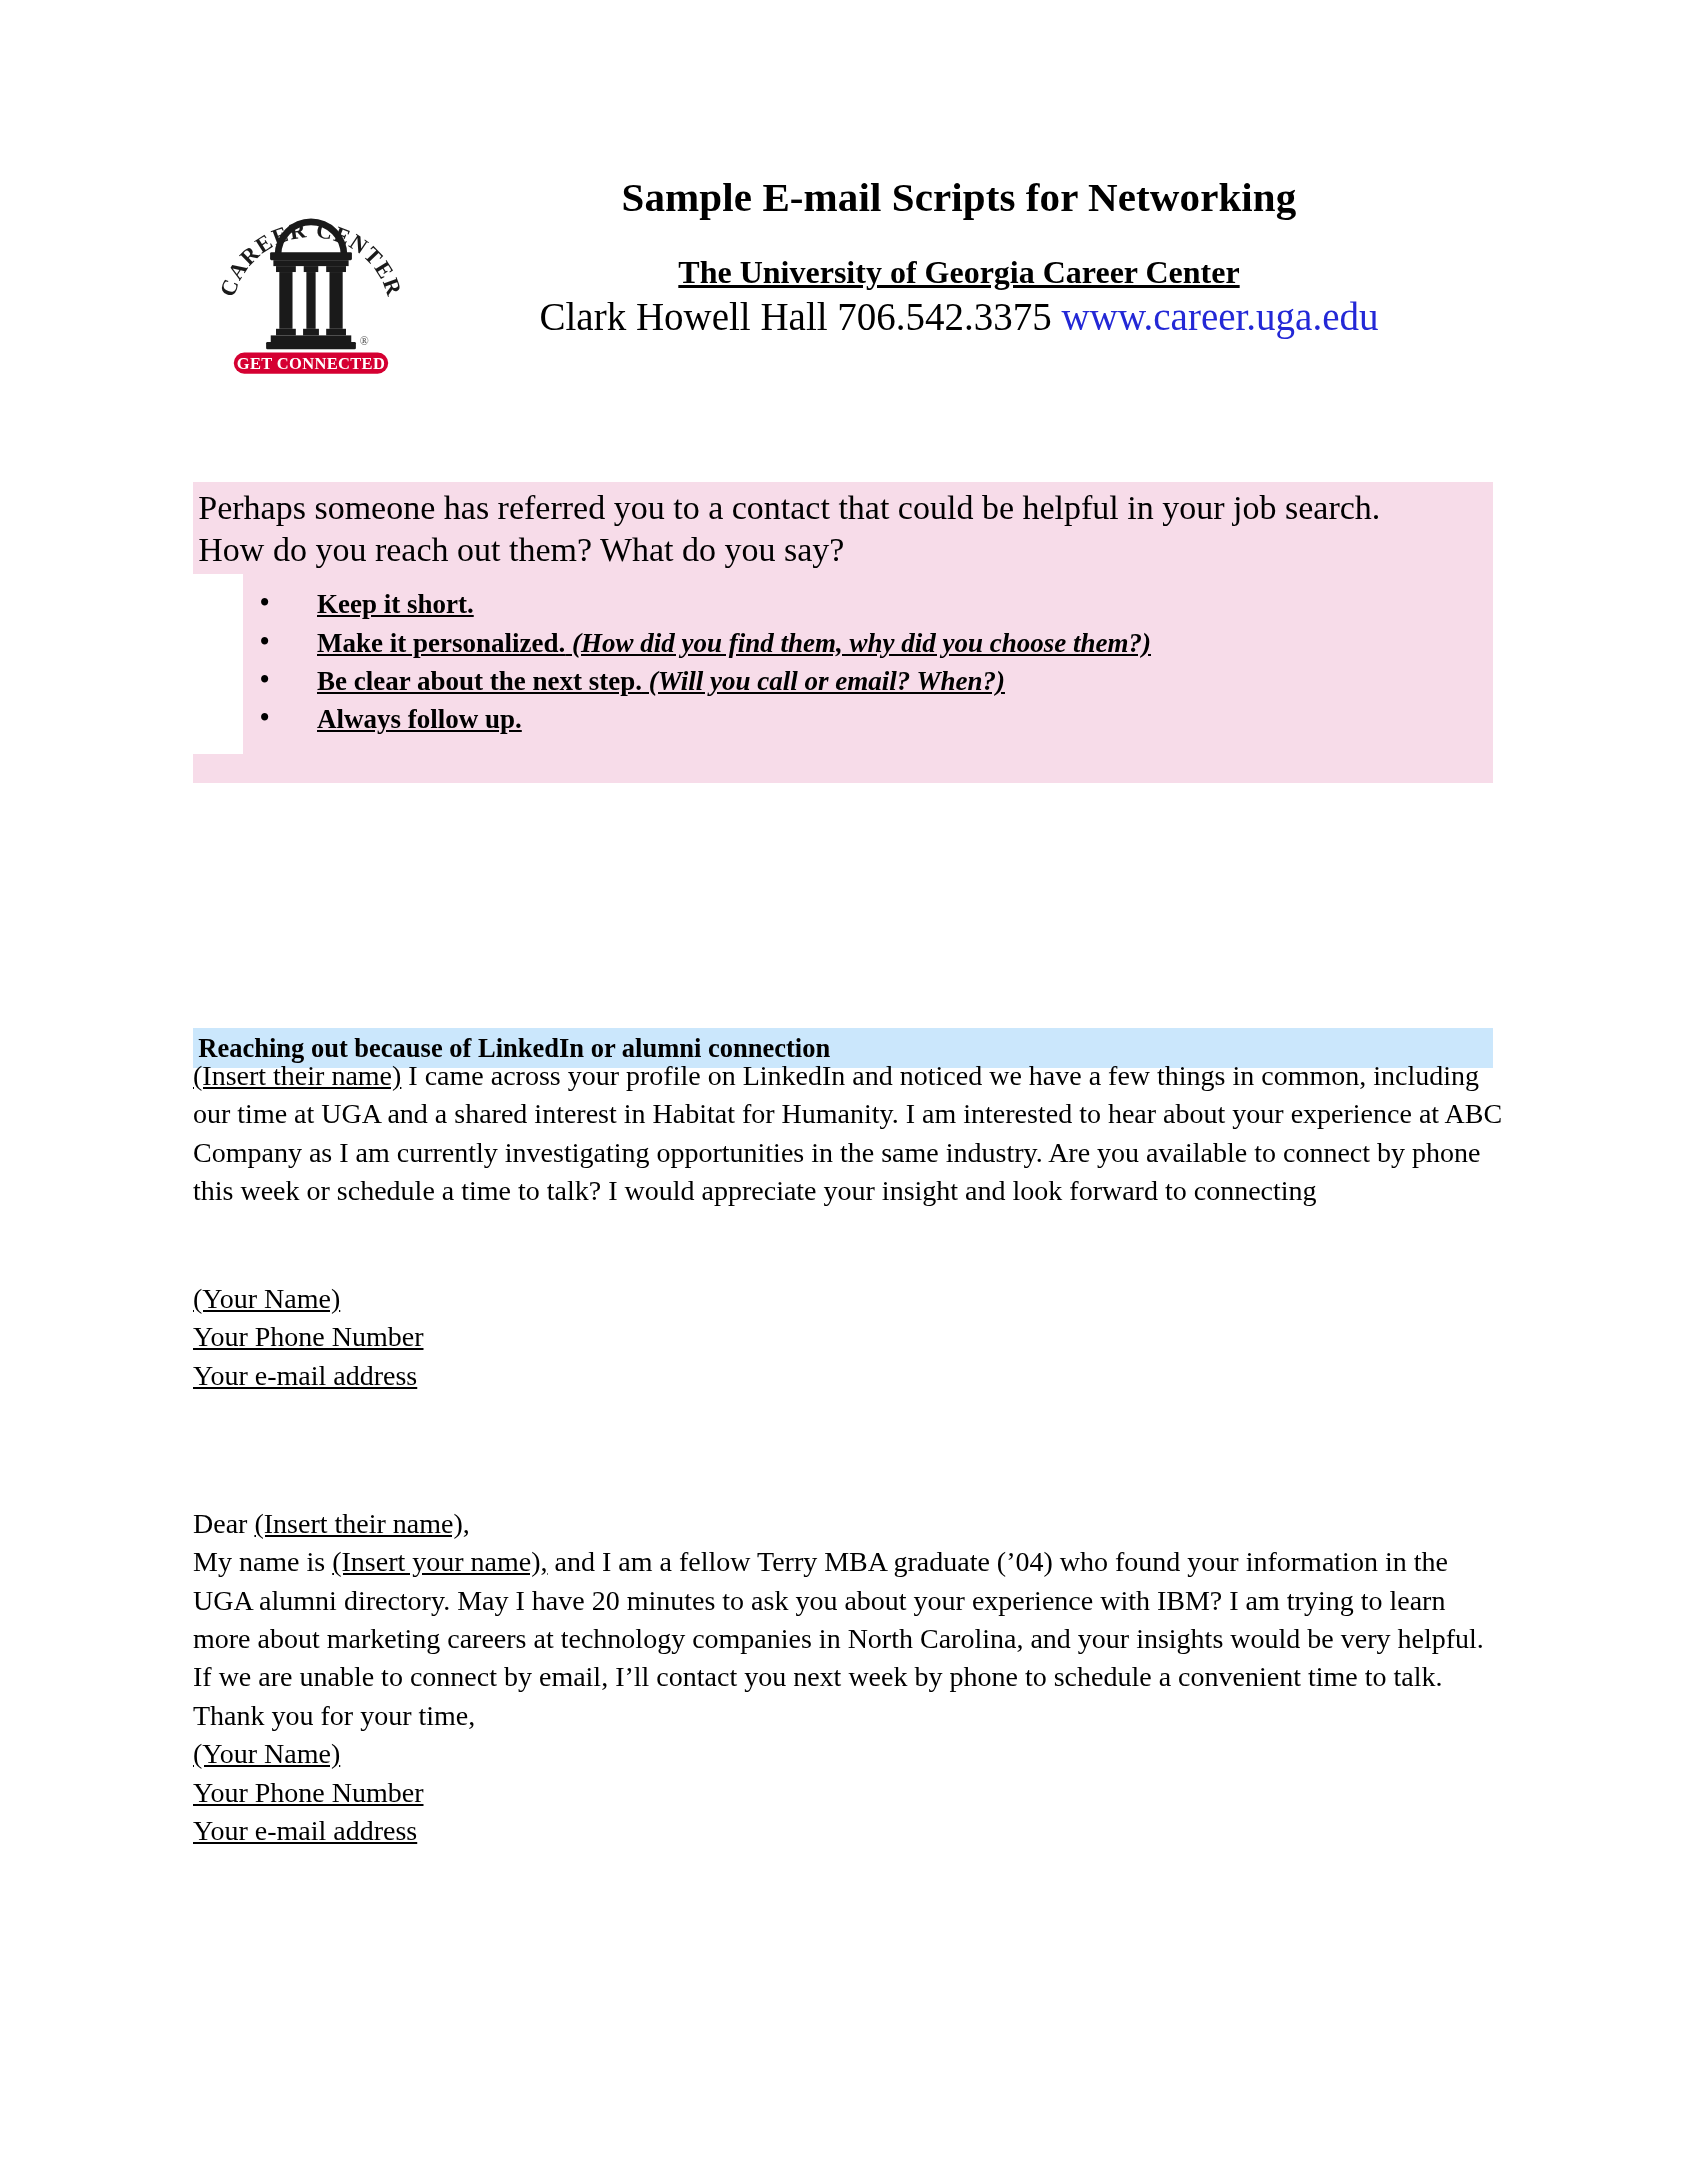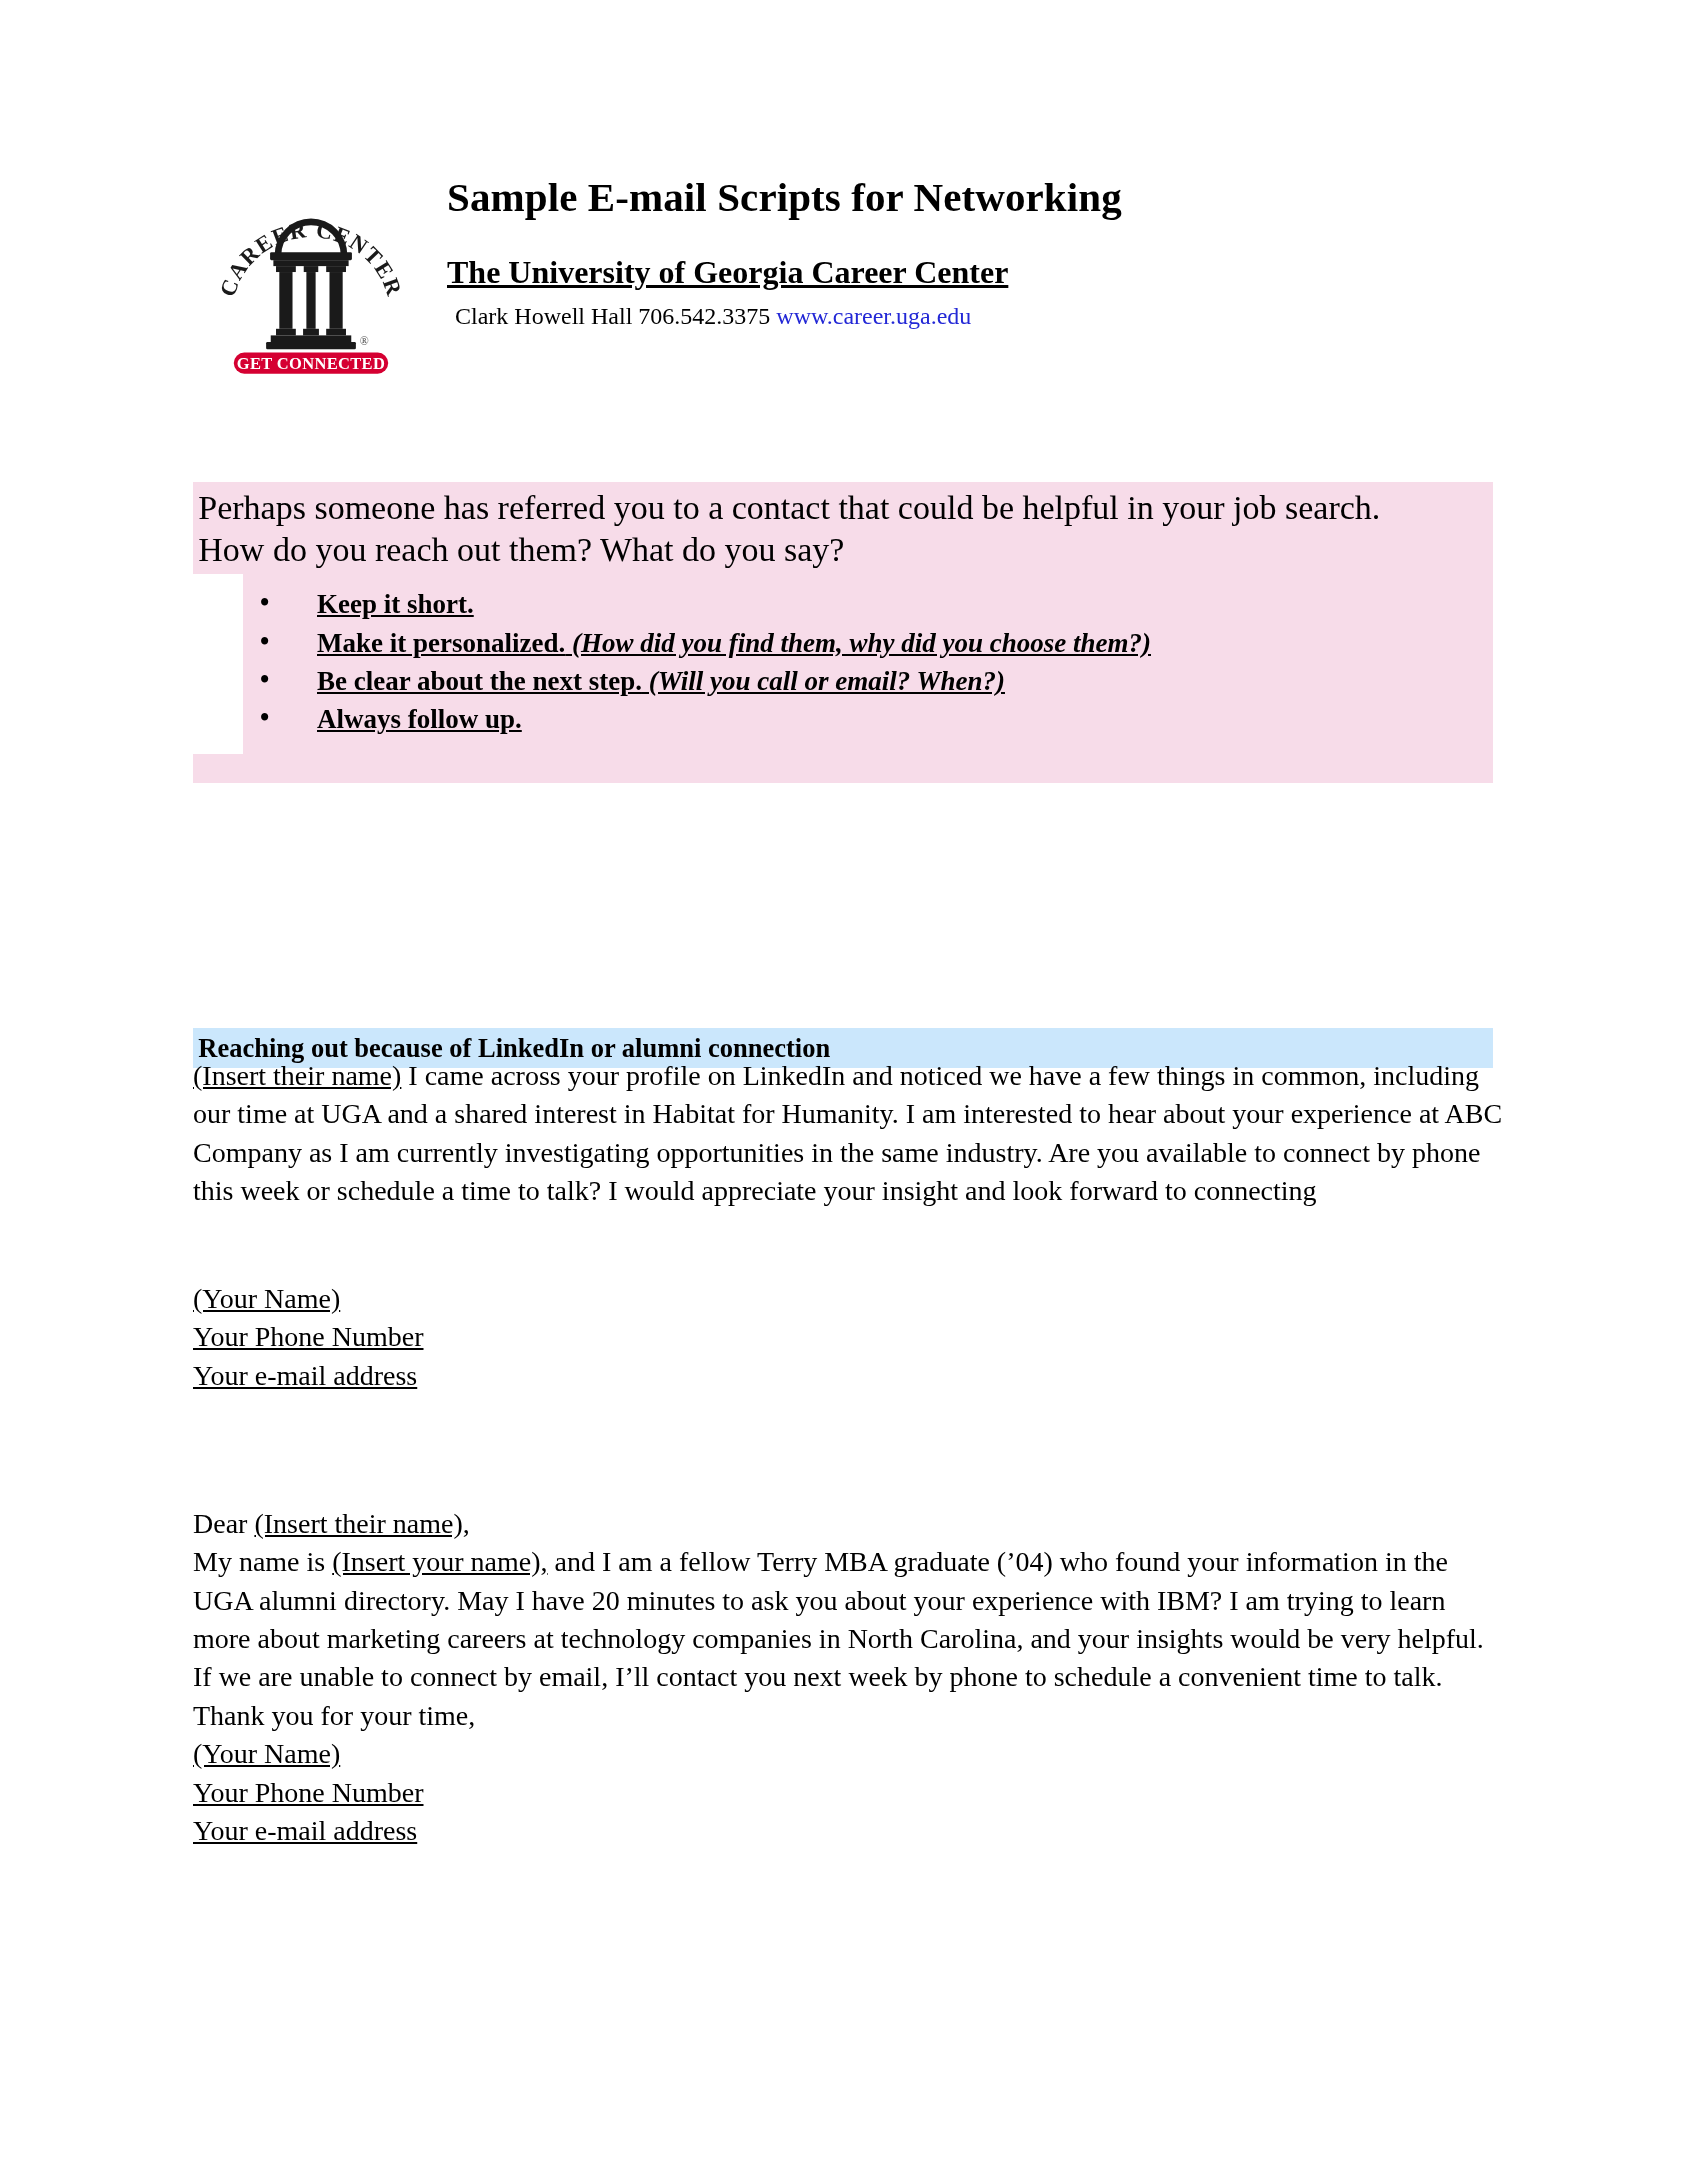--- a/index.html
+++ b/index.html
@@ -31,45 +31,45 @@
     position: absolute;
     left: 215px;
     top: 12px;
     width: 192px;
     height: 198px;
   }
   .logo svg { display: block; width: 192px; height: 198px; }
 
   .header-text {
     position: absolute;
-    left: 447px;
+    left: 463px;
     top: 0;
     width: 992px;
-    text-align: left;
+    text-align: center;
   }
   .doc-title {
     font-size: 41px;
     font-weight: bold;
     letter-spacing: 0.1px;
     line-height: 1.05;
     margin: 0;
     padding-top: 10.6px;
   }
   .subtitle-1 {
     font-size: 32px;
     font-weight: bold;
     margin: 0;
     padding-top: 36px;
     line-height: 1.1;
     text-decoration: underline;
   }
   .subtitle-2 {
-    font-size: 24px;
+    font-size: 39px;
     font-weight: normal;
-    margin: 8px;
+    margin: 0;
     padding-top: 5.3px;
     line-height: 1.15;
   }
   .weblink {
     color: #2328D6;
   }
 
   
   .pink-block {
     position: absolute;

